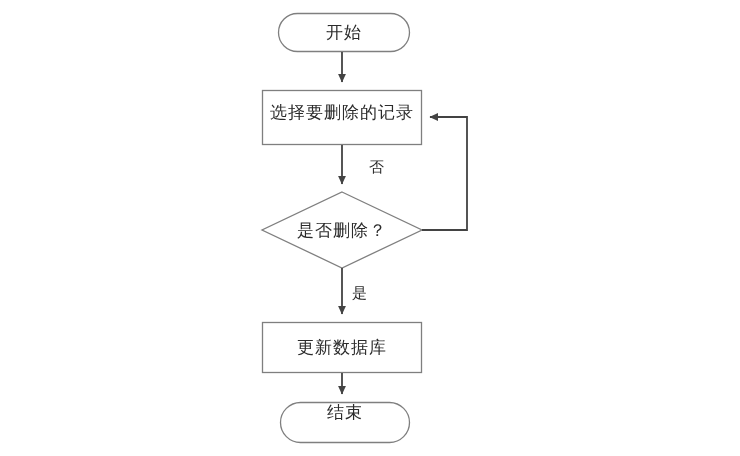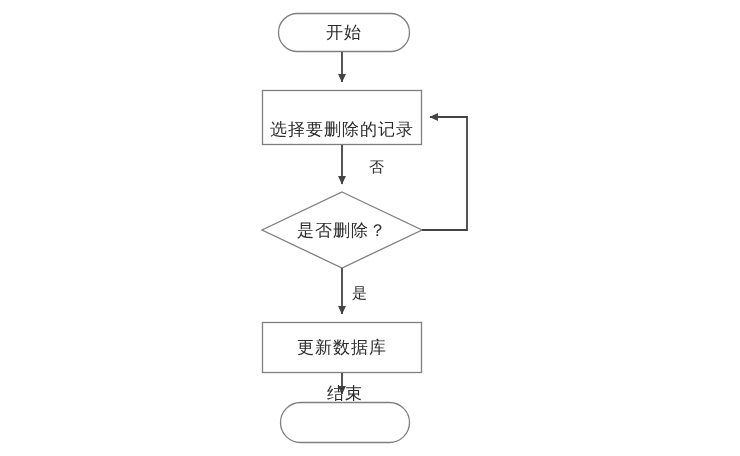--- a/index.html
+++ b/index.html
@@ -73,25 +73,25 @@
 
     <path d="M422,230 L467,230 L467,117 L430,117" fill="none" stroke="#434343" stroke-width="1.8" marker-end="url(#arrowhead)"></path>
 
     <line x1="342" y1="268" x2="342" y2="314" stroke="#434343" stroke-width="1.8" marker-end="url(#arrowhead)"></line>
 
     <line x1="342" y1="373" x2="342" y2="394" stroke="#434343" stroke-width="1.8" marker-end="url(#arrowhead)"></line>
   </svg>
 
   <div class="node-text" style="left:278px; top:13px; width:132px; height:39px;">开始</div>
 
-  <div class="node-text" style="left:262px; top:98px; width:160px; height:62px;">选择要删除的记录</div>
+  <div class="node-text" style="left:262px; top:81px; width:160px; height:62px;">选择要删除的记录</div>
 
   <div class="node-text" style="left:262px; top:322px; width:160px; height:51px;">更新数据库</div>
 
   <div class="node-text" style="left:262px; top:192px; width:160px; height:76px;">是否删除？</div>
 
-  <div class="node-text" style="left:280px; top:379px; width:130px; height:28px;">结束</div>
+  <div class="node-text" style="left:280px; top:398px; width:130px; height:28px;">结束</div>
 
   <div class="edge-label" style="left:369px; top:160px;">否</div>
 
   <div class="edge-label" style="left:352px; top:286px;">是</div>
 
 </div>
 
 </body></html>

